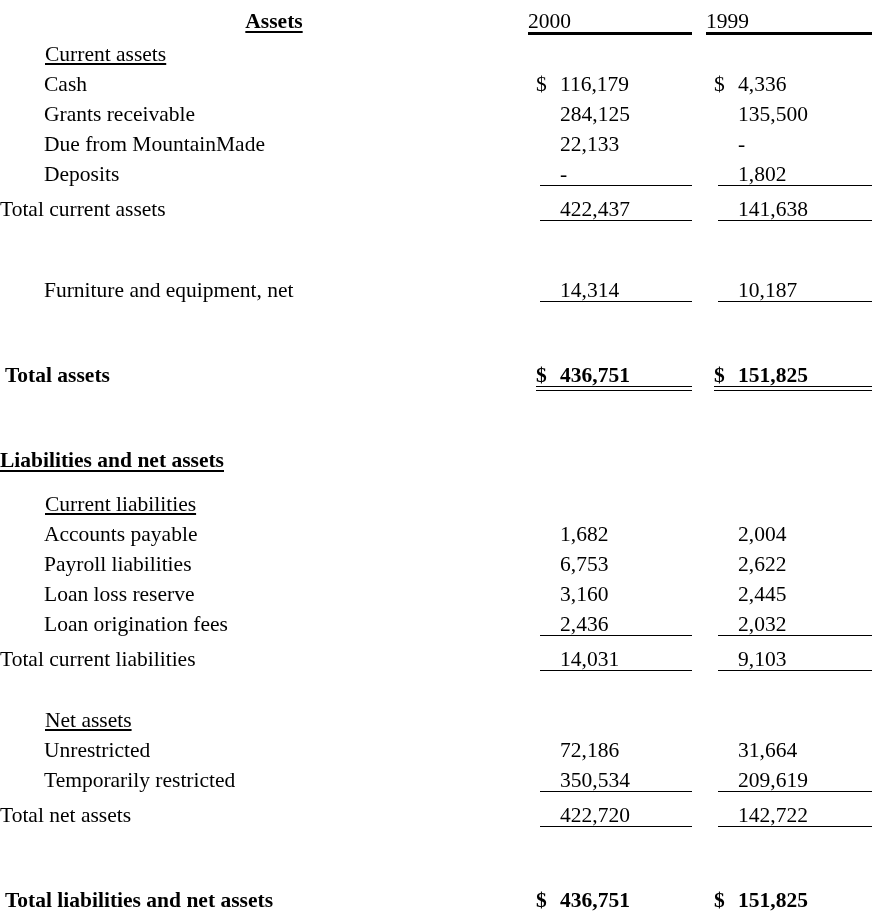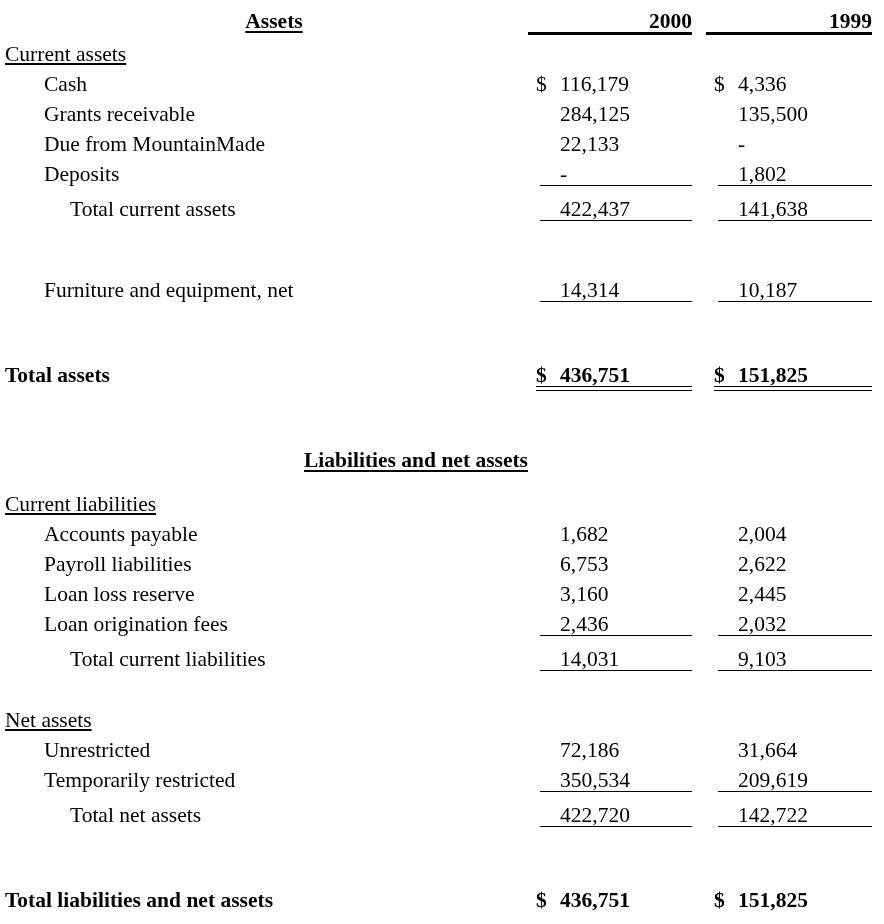--- a/index.html
+++ b/index.html
@@ -48,57 +48,58 @@
   
   tr.r-normal td { height: 30px; }
   tr.r-head   td { height: 32px; }
   tr.r-spacer-sm td { height: 14px; }
   tr.r-spacer-md td { height: 26px; }
   tr.r-spacer-xl td { height: 46px; }
 
   
   .lbl        { padding-left: 5px; }
   .lbl-item   { padding-left: 44px; }
-  .lbl-total  { padding-left: 70px; }
+  .lbl-total  { }
 
   .section-head {
     text-decoration: underline;
     text-underline-offset: 2px;
+    margin-left: 40px;
   }
   .bold { font-weight: bold; }
 
   .center-head {
     text-align: center;
     font-weight: bold;
     text-decoration: underline;
     text-underline-offset: 3px;
     padding-left: 20px;
   }
-  .center-head-wrap { text-align: right; }
+  .center-head-wrap { text-align: left; }
   .center-head-wrap span {
     font-weight: bold;
     text-decoration: underline;
     text-underline-offset: 3px;
   }
 
   
   .dol {
     text-align: left;
     padding-left: 8px;
   }
   .num {
     text-align: left;
     padding-right: 10px;
   }
   .num.dash { padding-right: 14px; }
 
   
   .yr {
-    text-align: right;
-    font-weight: bold;
+    text-align: left;
+    font-weight: normal;
   }
 
   
   tr.rule-row td { height: 0; line-height: 0; font-size: 0; }
   .hr-cell {
     height: 0;
     line-height: 0;
     font-size: 0;
   }
   .hr-line {

